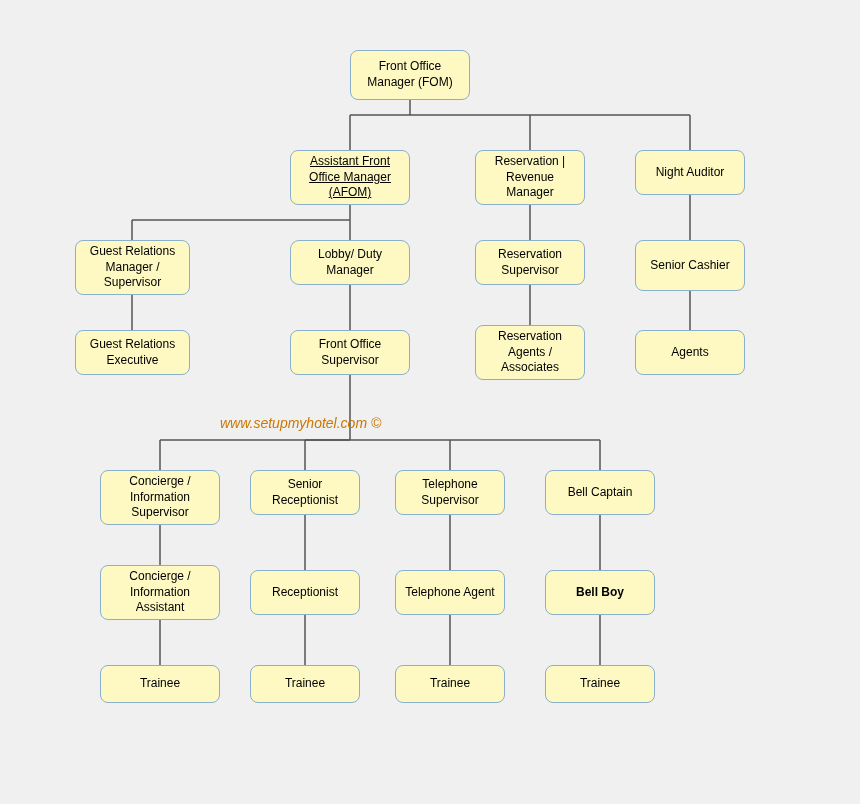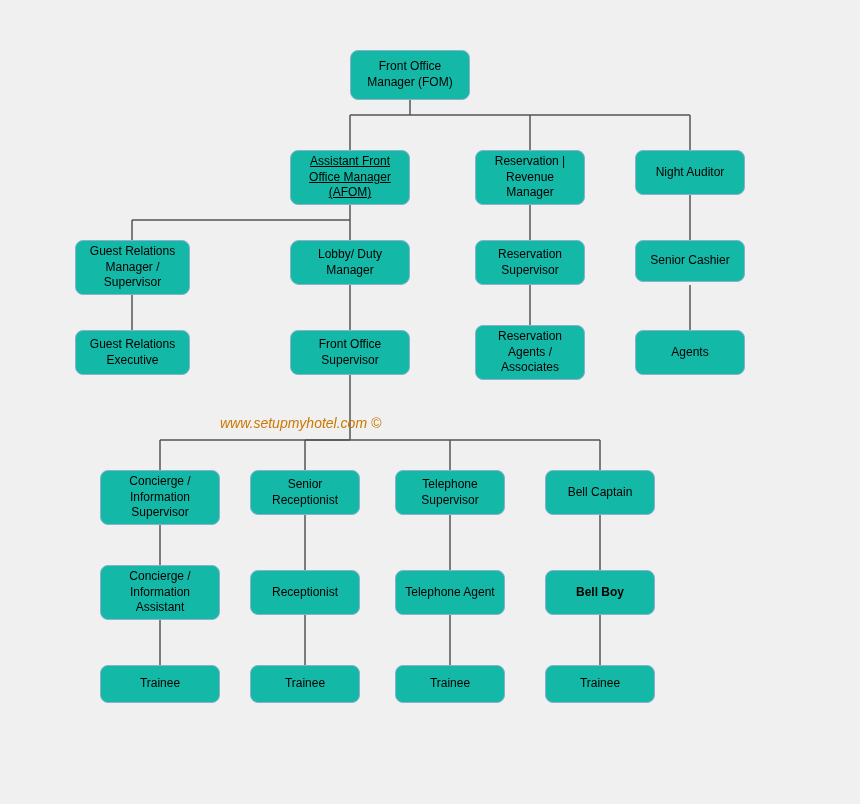--- a/index.html
+++ b/index.html
@@ -19,21 +19,21 @@
       font-size: 18px;
       line-height: 1.4;
       margin-bottom: 20px;
       color: #222;
     }
     .chart-container {
       position: relative;
       width: 820px;
     }
     .node {
-      background: #14b8a6;
+      background: #fef9c3;
       border: 1.5px solid #8ab0cc;
       border-radius: 8px;
       text-align: center;
       font-size: 12px;
       line-height: 1.3;
       padding: 6px 8px;
       position: absolute;
       display: flex;
       align-items: center;
       justify-content: center;
@@ -134,21 +134,21 @@
 Revenue
 Manager</div>
       <div class="node" style="left: 615px; top: 110px; width: 110px; height: 45px; font-size: 12px; white-space: pre-line;">Night Auditor</div>
       <div class="node" style="left: 55px; top: 200px; width: 115px; height: 55px; font-size: 12px; white-space: pre-line;">Guest Relations
 Manager /
 Supervisor</div>
       <div class="node" style="left: 270px; top: 200px; width: 120px; height: 45px; font-size: 12px; white-space: pre-line; border-radius: 9px;">Lobby/ Duty
 Manager</div>
       <div class="node" style="left: 455px; top: 200px; width: 110px; height: 45px; font-size: 12px; white-space: pre-line;">Reservation
 Supervisor</div>
-      <div class="node" style="left: 615px; top: 200px; width: 110px; height: 42px; font-size: 12px; white-space: pre-line;">Senior Cashier</div>
+      <div class="node" style="left: 615px; top: 200px; width: 110px; height: 51px; font-size: 12px; white-space: pre-line;">Senior Cashier</div>
       <div class="node" style="left: 55px; top: 290px; width: 115px; height: 45px; font-size: 12px; white-space: pre-line;">Guest Relations
 Executive</div>
       <div class="node" style="left: 270px; top: 290px; width: 120px; height: 45px; font-size: 12px; white-space: pre-line;">Front Office
 Supervisor</div>
       <div class="node" style="left: 455px; top: 285px; width: 110px; height: 55px; font-size: 12px; white-space: pre-line;">Reservation
 Agents /
 Associates</div>
       <div class="node" style="left: 615px; top: 290px; width: 110px; height: 45px; font-size: 12px; white-space: pre-line;">Agents</div>
       <div class="node" style="left: 80px; top: 430px; width: 120px; height: 55px; font-size: 12px; white-space: pre-line;">Concierge /
 Information

